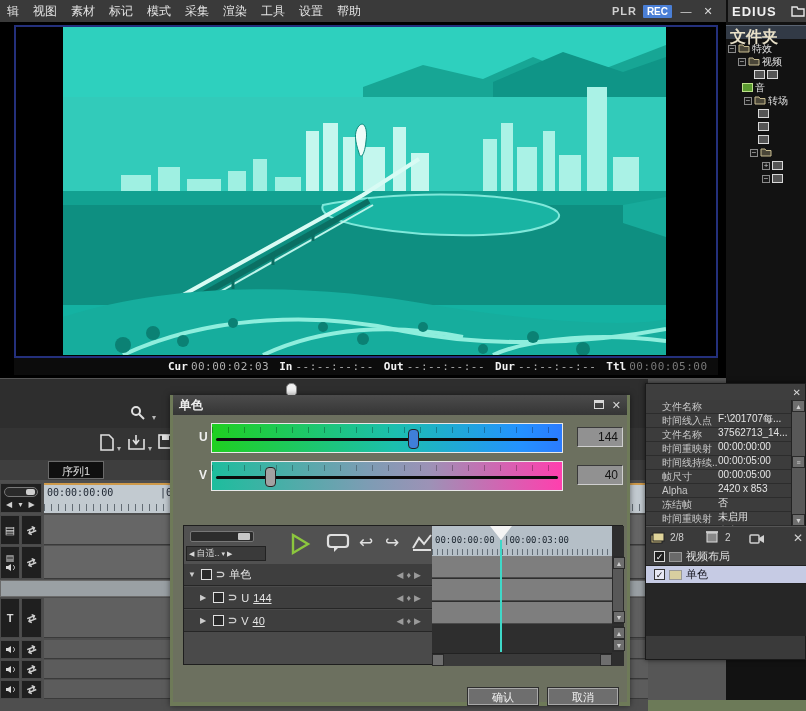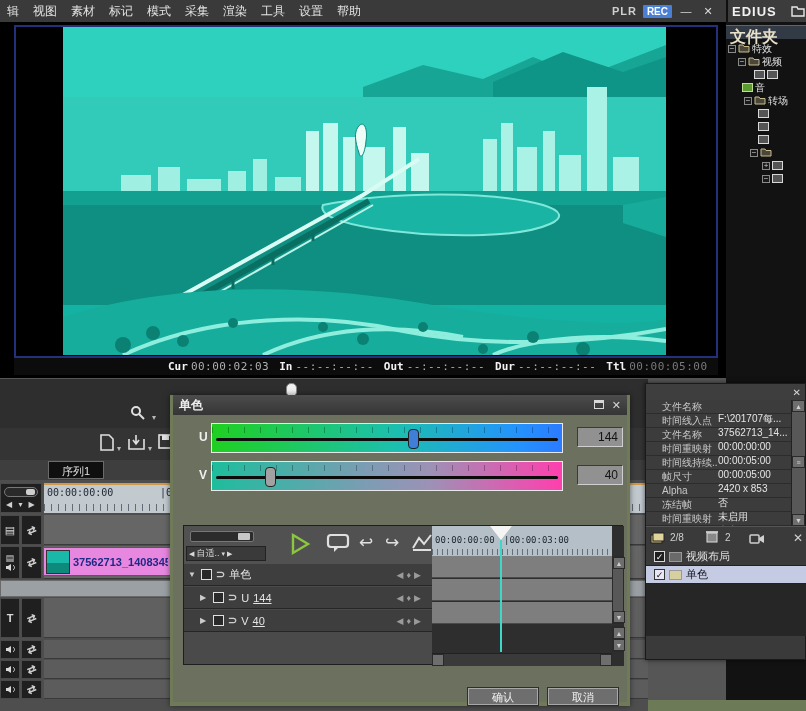--- a/index.html
+++ b/index.html
@@ -414,24 +414,20 @@
       <span style="font-size:9px;">▤</span>
       <svg width="11" height="9" viewBox="0 0 11 9">
           <path d="M1 3 L3 3 L6 1 L6 8 L3 6 L1 6 Z" fill="#d8d8d8"></path>
           <path d="M8 2 C10 4 10 5 8 7" fill="none" stroke="#d8d8d8" stroke-width="1"></path>
         </svg>
     </div>
     <div class="hdr-cell" style="left:21px; top:168px; width:21px; height:33px;">
         <span class="patch-glyph">⇄</span>
       </div>
     <div class="tl-row" style="top:168px; height:33px;"></div>
-    <div id="clip">
-      <span id="clip-thumb"></span>
-      <span id="clip-name">37562713_1408345</span>
-    </div>
 
     <div id="tl-divider"></div>
 
     <div class="hdr-cell" style="left:0; top:220px; width:20px; height:40px;">
         <span style="font-weight:bold;">T</span>
       </div>
     <div class="hdr-cell" style="left:21px; top:220px; width:21px; height:40px;">
         <span class="patch-glyph">⇄</span>
       </div>
     <div class="tl-row" style="top:220px; height:40px; background:#606060;"></div>

